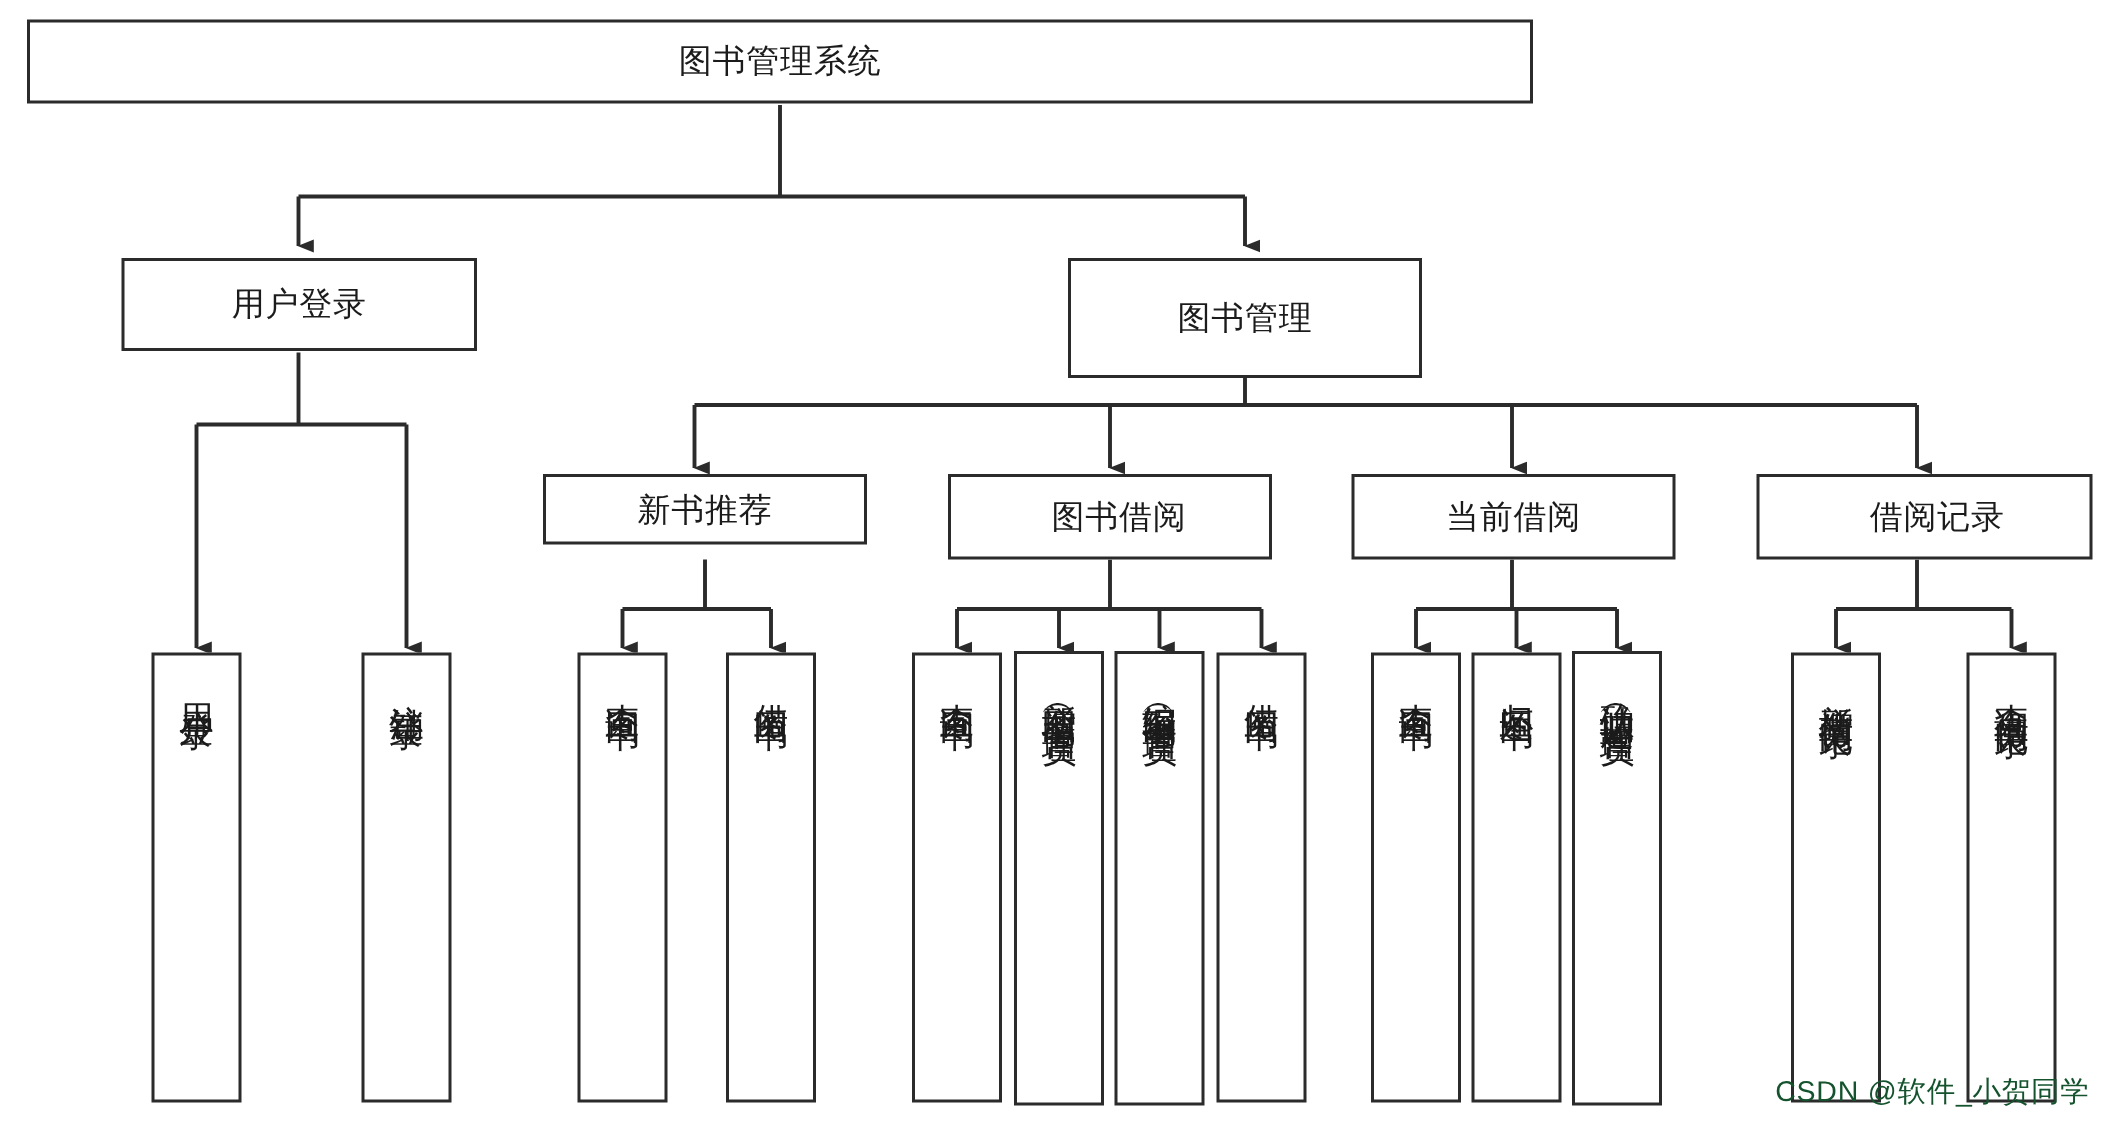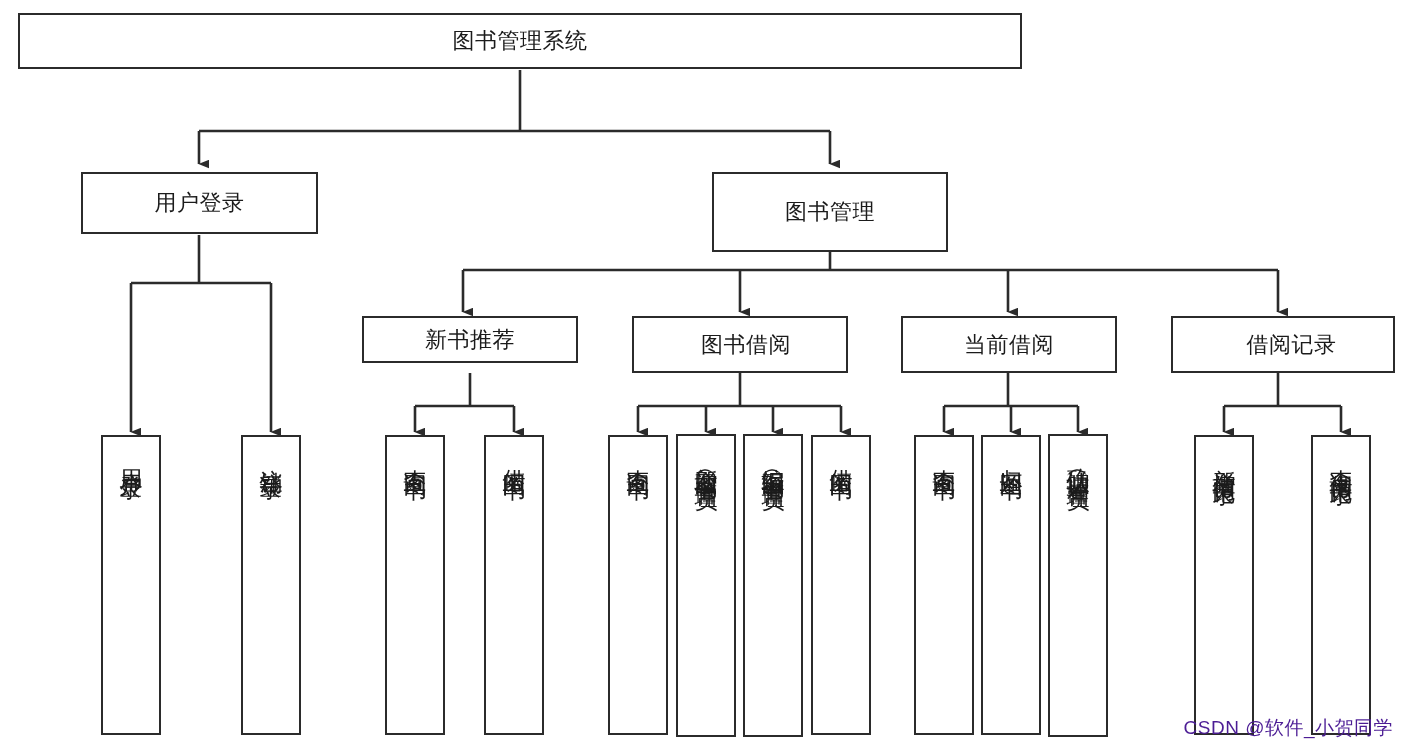--- a/index.html
+++ b/index.html
@@ -55,21 +55,21 @@
     text-orientation: upright;
     font-size: 23px;
     letter-spacing: 3px;
     line-height: 1.0;
   }
   .watermark {
     position: absolute;
     right: 12px;
     bottom: 6px;
     font-size: 19px;
-    color: #4c1d95;
+    color: #14532d;
     white-space: nowrap;
     letter-spacing: 0.5px;
     margin-top: 43px;
   }
 </style>
 </head>
 <body>
 
 <div id="diagram-root">
 

